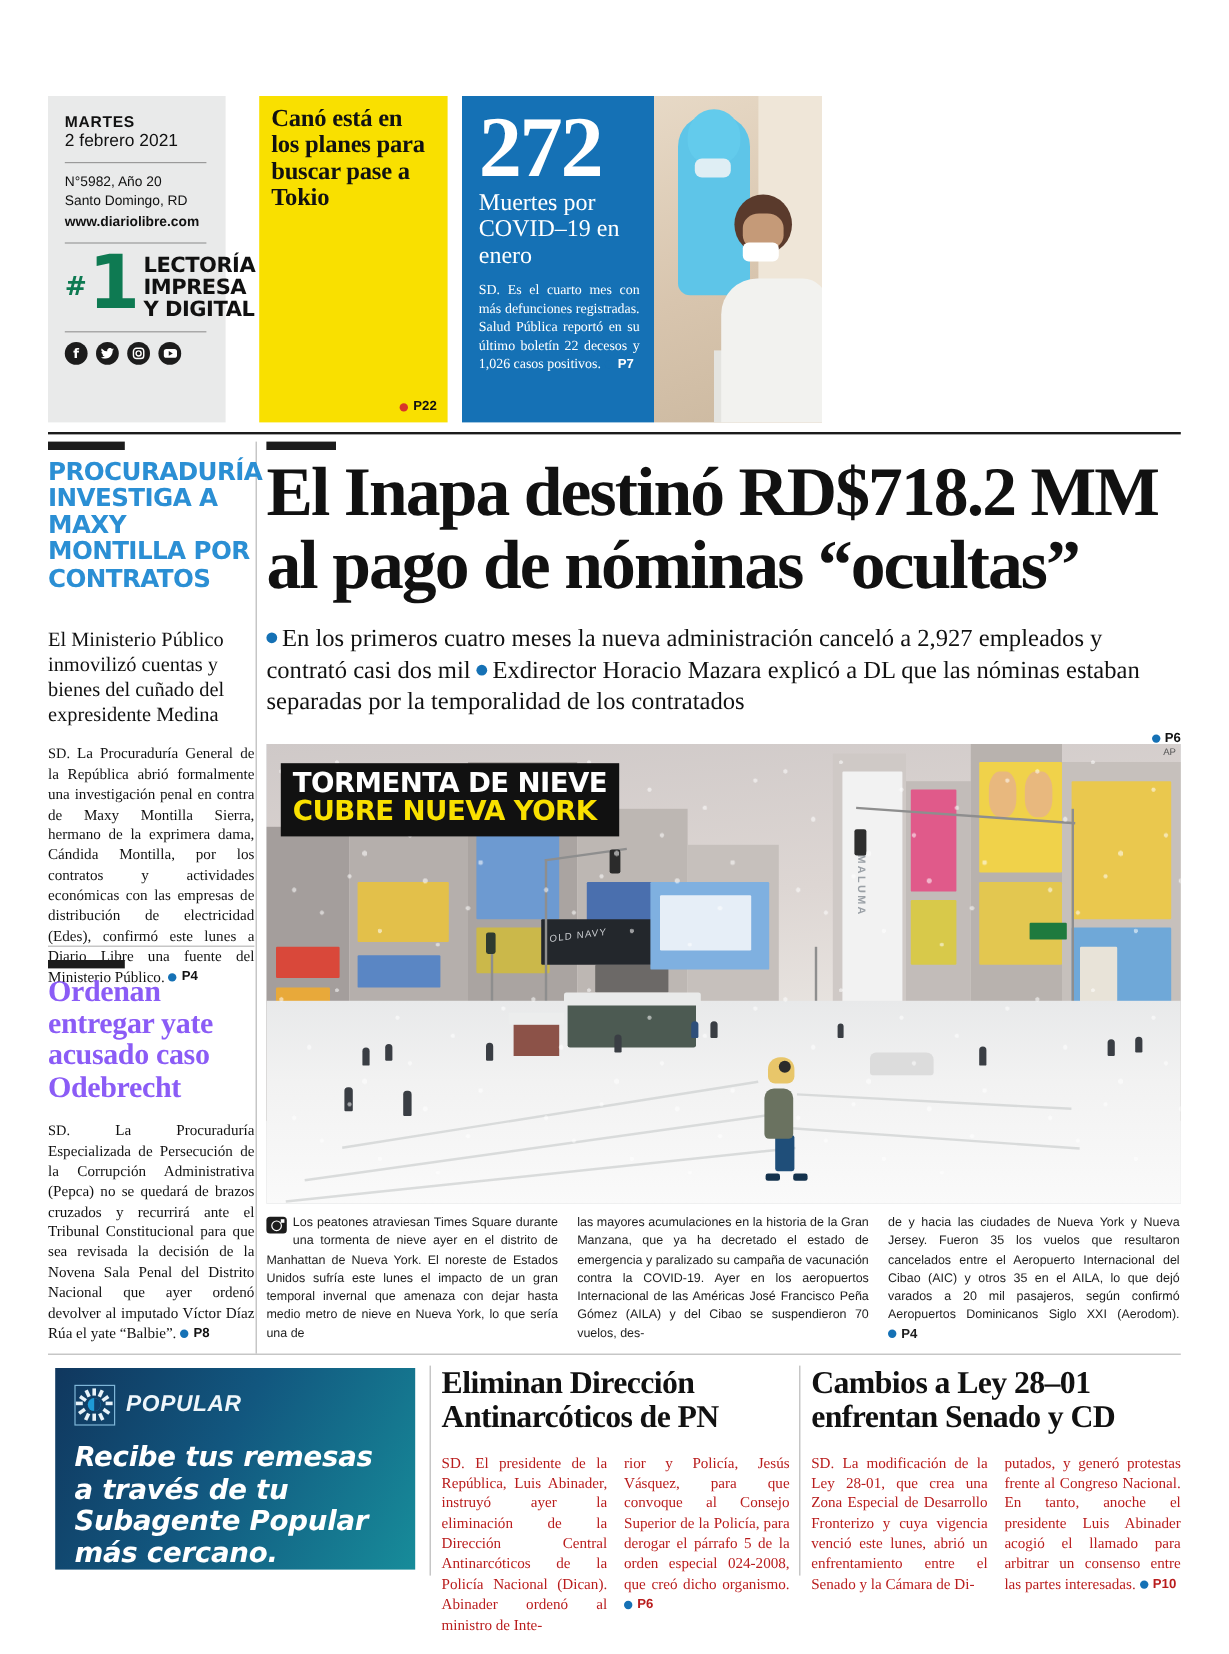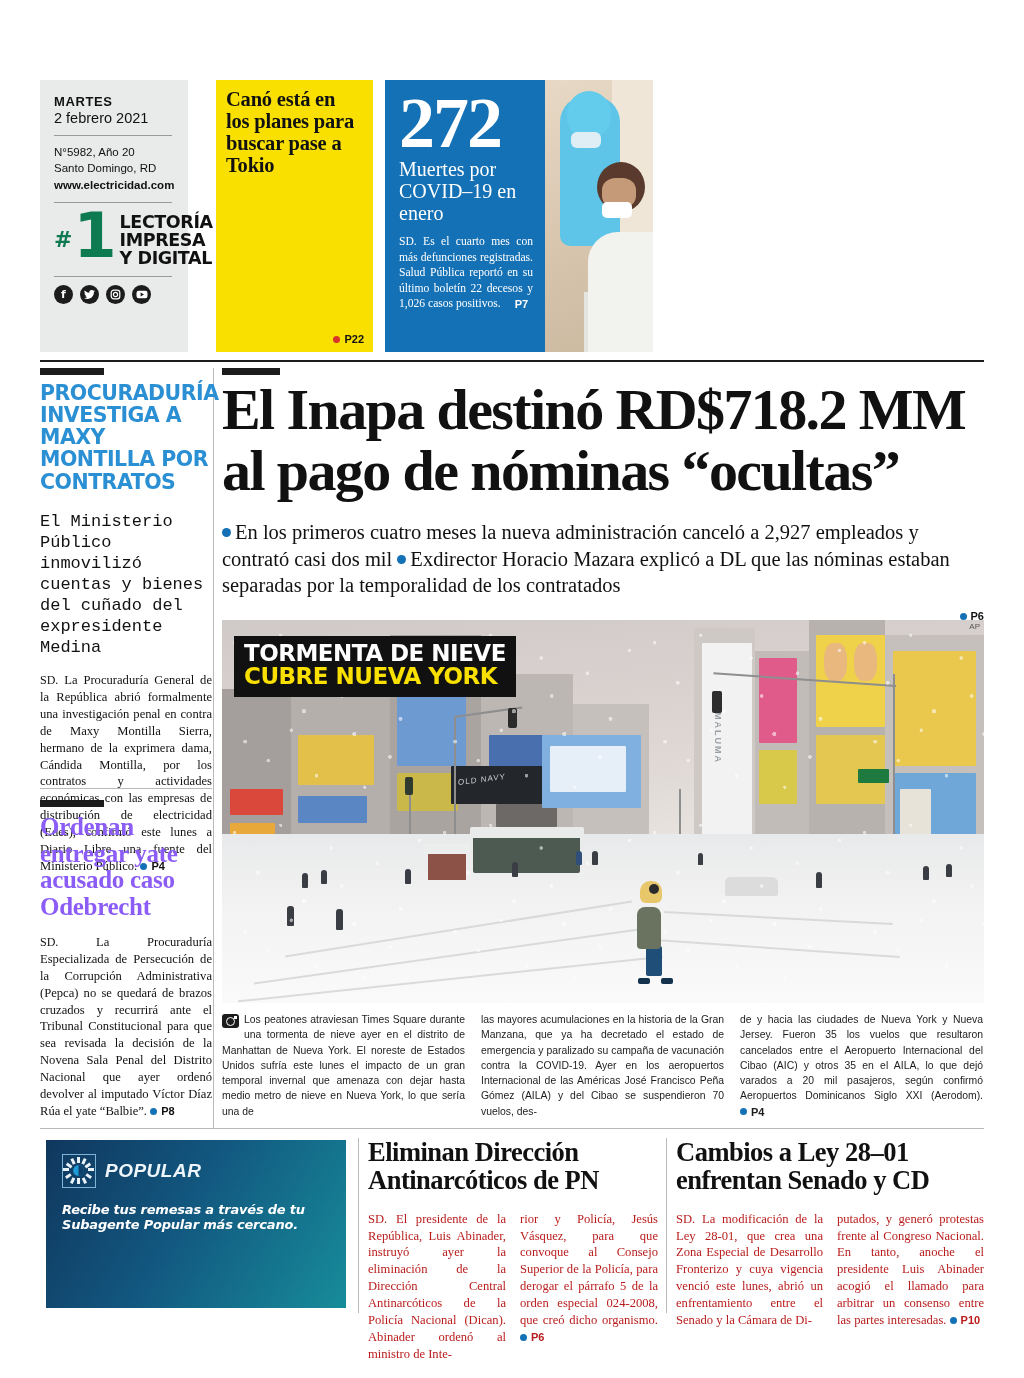--- a/index.html
+++ b/index.html
@@ -49,21 +49,21 @@
   .sp-arm{ position:absolute; left:32%; top:30%; width:26px; height:10px; background:#c2402e; border-radius:5px; transform:rotate(18deg); }
   .sp-cap{ position:absolute; left:50%; top:14%; width:20px; height:12px; background:#23407e; border-radius:7px 7px 2px 2px; }
   .sp-ball{ position:absolute; left:14%; top:16%; width:9px; height:9px; background:#f3f3ee; border-radius:50%; }
   .sports-cap{ flex:1; background:#F9E000; padding:9px 10px 8px 10px; position:relative; }
   .sports-cap h3{ font-family:"Liberation Serif", serif; font-weight:bold; font-size:20.5px; line-height:1.07; color:#111; letter-spacing:-.2px; }
   .pref{ font-family:"Liberation Sans", sans-serif; font-weight:bold; font-size:11px; display:inline-flex; align-items:center; gap:4px; }
   .pref .dot{ width:7px; height:7px; border-radius:50%; background:#D8352A; display:inline-block; }
   .pref.blue .dot{ background:#1571B5; }
   .sports-pref{ position:absolute; right:9px; bottom:7px; }
 
-  .covid{ width:268px; flex:none; display:flex; margin-left:12px; }
+  .covid{ width:300px; flex:none; display:flex; margin-left:12px; }
   .covid-box{ width:160px; background:#1571B5; color:#fff; padding:10px 12px 10px 14px; flex:none; }
   .covid-num{ font-family:"Liberation Serif", serif; font-weight:bold; font-size:72px; line-height:.92; letter-spacing:-2px; }
   .covid-lbl{ font-family:"Liberation Serif", serif; font-size:20px; line-height:1.1; margin-top:2px; }
   .covid-body{ font-family:"Liberation Serif", serif; font-size:11.6px; line-height:1.34; margin-top:10px; text-align:justify; }
   .covid-photo{ flex:1; background:linear-gradient(160deg,#e7d9c6 0%,#d8c5ae 55%,#cbb89f 100%); position:relative; overflow:hidden; }
   .cv-wall{ position:absolute; right:0; top:0; width:38%; height:100%; background:#efe6d8; }
   .cv-nurse{ position:absolute; left:14%; top:6%; width:60px; height:150px; background:#5EC5E8; border-radius:26px 26px 10px 10px; }
   .cv-hood{ position:absolute; left:20%; top:4%; width:44px; height:46px; background:#63CBEC; border-radius:50% 50% 42% 42%; }
   .cv-mask{ position:absolute; left:24%; top:19%; width:30px; height:16px; background:#dfeef4; border-radius:6px; }
   .cv-pat{ position:absolute; left:40%; bottom:0; width:88px; height:120px; background:#f2f2ef; border-radius:30px 20px 0 0; }
@@ -77,21 +77,21 @@
   .hr-thin{ position:absolute; background:#b9b9b9; height:1px; }
   .vr-thin{ position:absolute; background:#b9b9b9; width:1px; }
 
   
   .sidebar{ position:absolute; left:40px; top:368px; width:172px; }
   .kicker-rule{ width:64px; height:7px; background:#1c1c1c; margin-bottom:7px; }
   .side-h1{
     font-family:"DejaVu Sans", sans-serif; font-weight:bold;
     font-size:20.5px; line-height:1.08; color:#2B8FD4; letter-spacing:-.5px;
   }
-  .side-lead{ font-family:Liberation Mono, monospace; font-size:17px; line-height:1.24; margin-top:18px; color:#111; }
+  .side-lead{ font-family:Liberation Serif, serif; font-size:17px; line-height:1.24; margin-top:29px; color:#111; }
   .side-body{ font-family:"Liberation Serif", serif; font-size:12.6px; line-height:1.34; margin-top:14px; text-align:justify; color:#111; }
   .side-body .sd{ font-variant:small-caps; font-size:12px; }
   .side2{ position:absolute; left:40px; top:800px; width:172px; }
   .side-h2{ font-family:"Liberation Serif", serif; font-weight:bold; font-size:25px; line-height:1.06; color:#8b5cf6; letter-spacing:-.3px; }
 
   
   .main{ position:absolute; left:222px; top:368px; width:762px; }
   .main-kicker{ width:58px; height:7px; background:#1c1c1c; margin-bottom:4px; }
   .main-h1{
     font-family:"Liberation Serif", serif; font-weight:bold;
@@ -125,21 +125,21 @@
   .camicon:before{ content:""; position:absolute; left:3.5px; top:3px; width:7px; height:7px; border:1.6px solid #fff; border-radius:50%; }
   .camicon:after{ content:""; position:absolute; right:2px; top:2px; width:3px; height:3px; background:#fff; }
 
   
   .ad{ position:absolute; left:46px; top:1140px; width:300px; height:168px;
        background:linear-gradient(120deg,#10375E 0%,#12577F 45%,#178C9A 100%); padding:14px 16px; }
   .ad-logo{ display:flex; align-items:center; gap:9px; }
   .ad-mark{ width:34px; height:34px; border:1.5px solid #7fb6d8; position:relative; }
   .ad-mark svg{ display:block; }
   .ad-name{ font-family:"Liberation Sans", sans-serif; font-style:italic; font-weight:bold; font-size:19px; color:#eef6fb; letter-spacing:.5px; }
-  .ad-h{ font-family:"DejaVu Sans", sans-serif; font-style:italic; font-weight:bold; font-size:13px; line-height:1.16; color:#fff; margin-top:14px; letter-spacing:-.2px; }
+  .ad-h{ font-family:"DejaVu Sans", sans-serif; font-style:italic; font-weight:bold; font-size:23px; line-height:1.16; color:#fff; margin-top:14px; letter-spacing:-.2px; }
   .ad-s{ font-family:"DejaVu Sans", sans-serif; font-style:italic; font-size:11.4px; color:#cfe6f2; margin-top:12px; }
 
   .bot2{ position:absolute; left:368px; top:1138px; width:290px; }
   .bot3{ position:absolute; left:676px; top:1138px; width:308px; }
   .bot-h{ font-family:"Liberation Serif", serif; font-weight:bold; font-size:26.5px; line-height:1.07; letter-spacing:-.5px; color:#111; }
   .bot-cols{ display:flex; gap:14px; margin-top:16px; }
   .bot-col{ flex:1; font-family:"Liberation Serif", serif; font-size:12.6px; line-height:1.34; text-align:justify; color:#b91c1c; }
 </style>
 </head>
 <body>
@@ -149,21 +149,21 @@
   <div class="masthead">
 
 
     <div class="info-col">
       <div class="info-day">MARTES</div>
       <div class="info-date">2 febrero 2021</div>
       <div class="rule"></div>
       <div class="info-small">
         <div>N°5982, Año 20</div>
         <div>Santo Domingo, RD</div>
-        <div><b>www.electricidad.com</b></div>
+        <div><b>www.diariolibre.com</b></div>
       </div>
       <div class="rule"></div>
       <div class="badge">
         <div class="badge-hash">#</div>
         <div class="badge-one">1</div>
         <div class="badge-txt">
           <div>LECTORÍA</div>
           <div>IMPRESA</div>
           <div>Y DIGITAL</div>
         </div>

